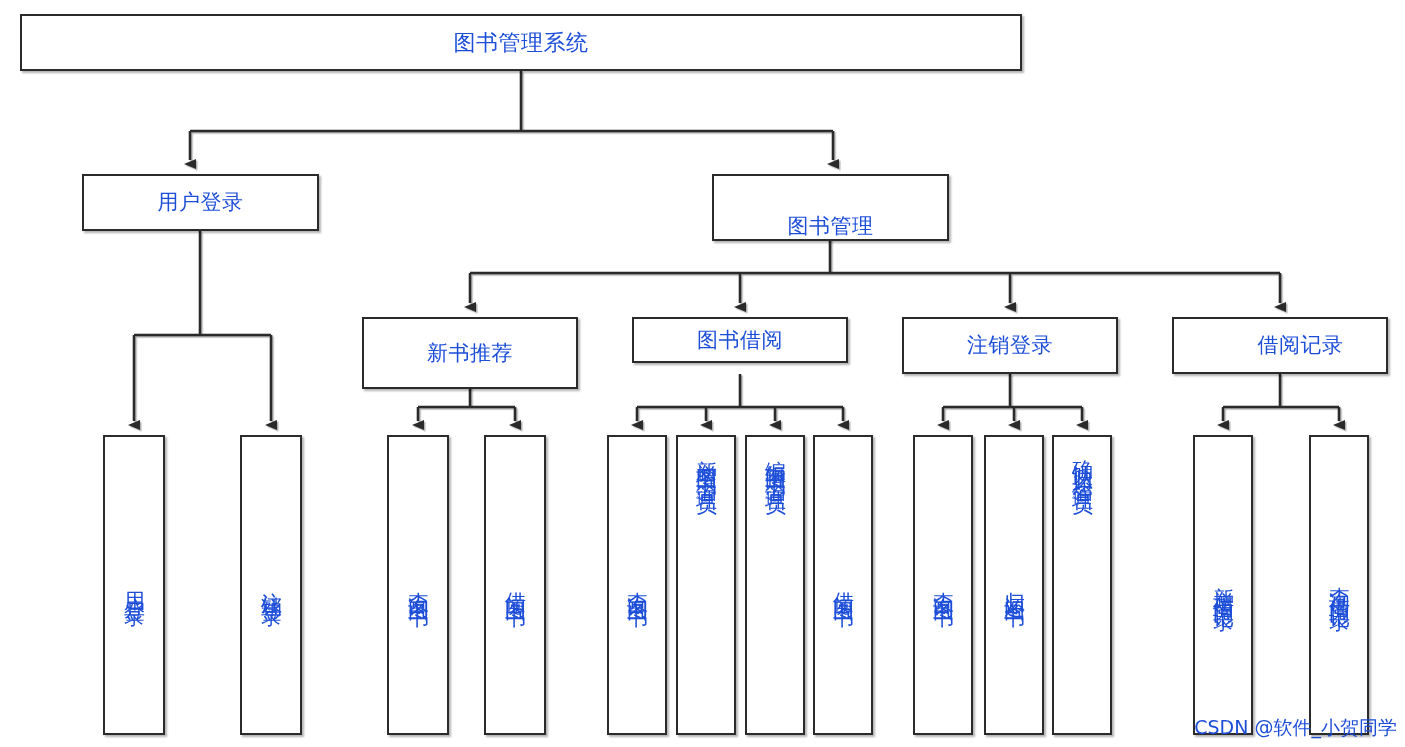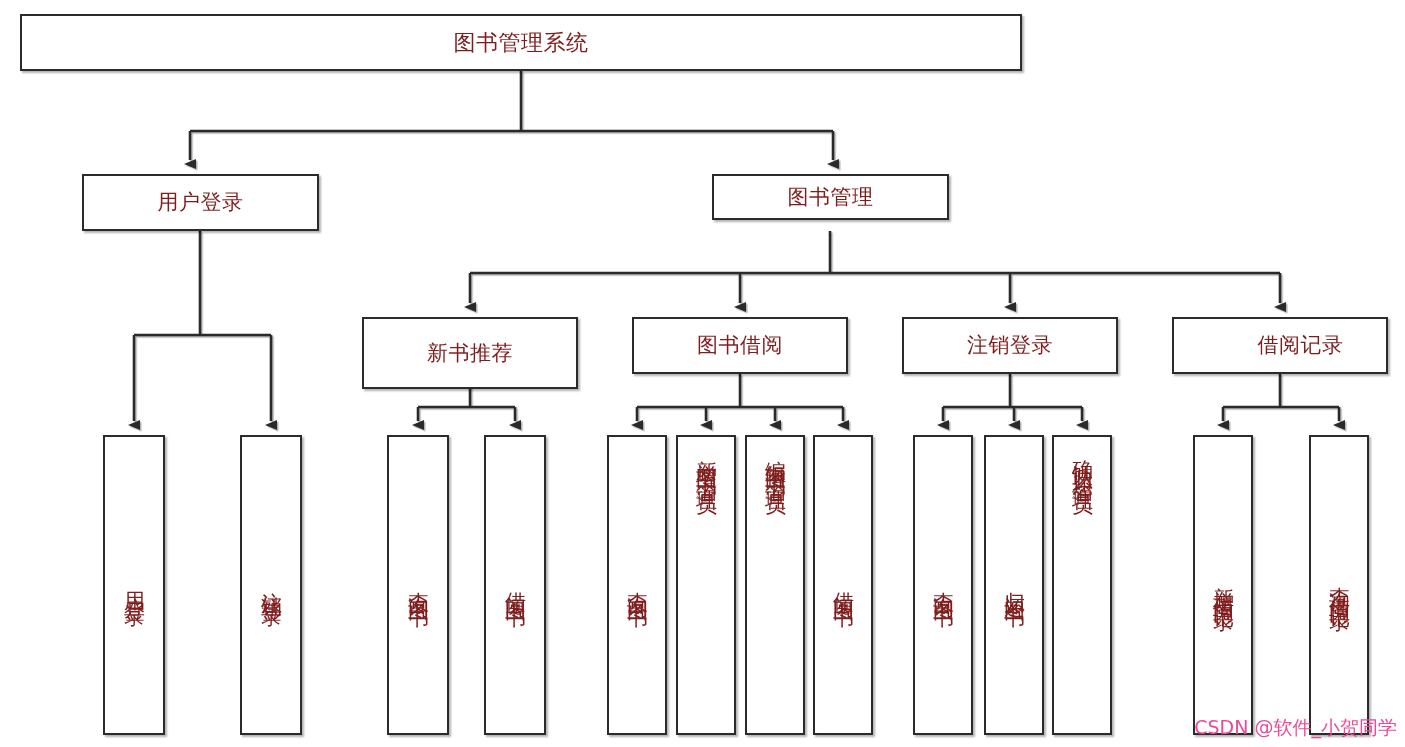--- a/index.html
+++ b/index.html
@@ -31,21 +31,21 @@
     box-sizing: border-box;
     background: #ffffff;
     border: 2px solid #2b2b2b;
     box-shadow: 2px 2px 2px rgba(0,0,0,0.30);
     display: flex;
     align-items: center;
     justify-content: center;
     z-index: 2;
   }
   .node-label {
-    color: #7f1d1d;
+    color: #1d4ed8;
     font-size: 21px;
     line-height: 1.18;
     letter-spacing: 0.5px;
     text-align: center;
     white-space: nowrap;
   }
   
   .node.root .node-label { font-size: 22px; }
 
   
@@ -66,21 +66,21 @@
   }
   .node.vertical.centered {
     align-items: center;
     padding-top: 0;
   }
   .watermark {
     position: absolute;
     right: 8px;
     bottom: 6px;
     font-size: 19px;
-    color: #ec4899;
+    color: #1d4ed8;
     white-space: nowrap;
     z-index: 5;
     font-family: "DejaVu Sans", "Liberation Sans", sans-serif;
   }
 </style>
 </head>
 <body>
 
 <div id="canvas">
 
@@ -138,28 +138,28 @@
     </g>
   </svg>
 
   <div class="node root" style="left:20px; top:14px; width:1002px; height:57px;">
     <span class="node-label">图书管理系统</span>
   </div>
 
   <div class="node" style="left:82px; top:174px; width:237px; height:57px;">
     <span class="node-label">用户登录</span>
   </div>
-  <div class="node" style="left:712px; top:174px; width:237px; height:46px;">
+  <div class="node" style="left:712px; top:174px; width:237px; height:67px;align-items:flex-end;">
     <span class="node-label">图书管理</span>
   </div>
 
   <div class="node" style="left:362px; top:317px; width:216px; height:72px;">
     <span class="node-label">新书推荐</span>
   </div>
-  <div class="node" style="left:632px; top:317px; width:216px; height:57px;">
+  <div class="node" style="left:632px; top:317px; width:216px; height:46px;">
     <span class="node-label">图书借阅</span>
   </div>
   <div class="node" style="left:902px; top:317px; width:216px; height:57px;">
     <span class="node-label">注销登录</span>
   </div>
   <div class="node" style="left:1172px; top:317px; width:216px; height:57px;padding-left:41px;">
     <span class="node-label">借阅记录</span>
   </div>
 
   <div class="node vertical centered" style="left:103px; top:435px; width:62px; height:300px;">

